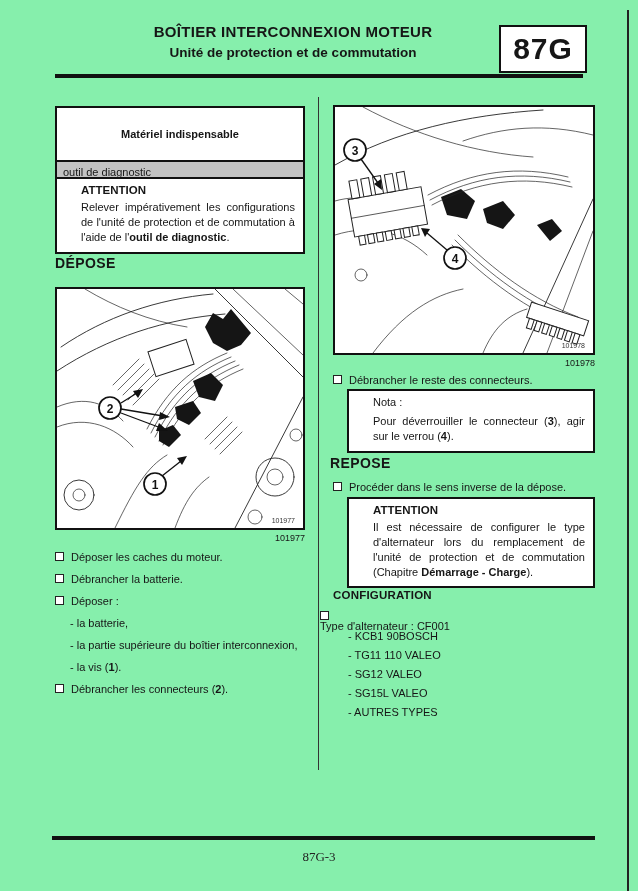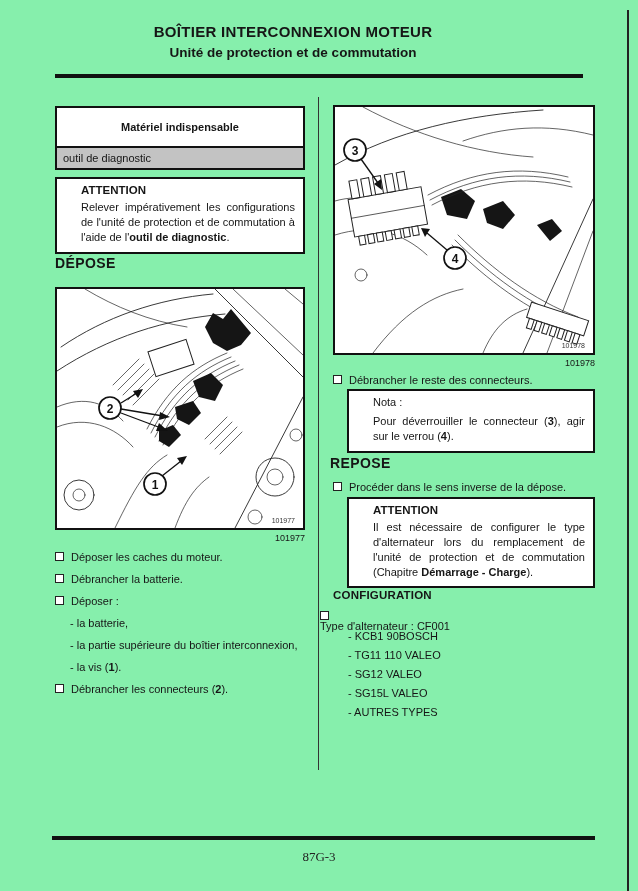--- a/index.html
+++ b/index.html
@@ -10,21 +10,21 @@
   .abs{position:absolute;}
   
   #title1{left:0;top:23px;width:586px;text-align:center;font-size:15px;font-weight:bold;letter-spacing:.3px;}
   #title2{left:0;top:45px;width:586px;text-align:center;font-size:13.5px;font-weight:bold;}
   #secbox{left:499px;top:25px;width:84px;height:44px;border:2px solid #111;display:flex;align-items:center;justify-content:center;font-size:30px;font-weight:bold;letter-spacing:1px;background:#fff;}
   #hrule{left:55px;top:74px;width:528px;height:4px;background:#111;}
   #divider{left:318px;top:97px;width:1px;height:673px;background:#333;}
   #rightedge{left:627px;top:10px;width:2px;height:881px;background:#222;}
   
   #tbl{left:55px;top:106px;width:250px;border-collapse:collapse;font-size:11px;}
-  #tbl th{border:2px solid #111;font-weight:bold;text-align:center;padding:13px 2px;background:#fff;}
+  #tbl th{border:2px solid #111;font-weight:bold;text-align:center;padding:20px 2px;background:#fff;}
   #tbl td{border:2px solid #111;background:#c3c3c3;padding:4px 6px;text-align:left;}
   .attbox{border:2px solid #111;padding:5px 8px 7px 24px;background:#fff;box-sizing:border-box;}
   #att-left{left:55px;top:177px;width:250px;}
   .attbox .att-title{font-weight:bold;font-size:11.5px;margin-bottom:4px;}
   .attbox .att-body{font-size:11px;line-height:1.35;text-align:justify;}
   .h1{font-size:14px;font-weight:bold;letter-spacing:.4px;}
   #depose-h{left:55px;top:255px;}
   .figframe{border:2px solid #111;background:#fff;box-sizing:border-box;}
   #fig1{left:55px;top:287px;width:250px;height:243px;}
   #fig1num{left:55px;top:533px;width:250px;text-align:right;font-size:9px;}
@@ -61,20 +61,21 @@
 </style>
 </head>
 <body>
 
 <div id="page">
 
   <div id="rightedge" class="abs"></div>
 
   <div id="title1" class="abs">BOÎTIER INTERCONNEXION MOTEUR</div>
   <div id="title2" class="abs">Unité de protection et de commutation</div>
+  <div id="secbox" class="abs">87G</div>
   <div id="hrule" class="abs"></div>
   <div id="divider" class="abs"></div>
 
   <table id="tbl" class="abs">
     <tbody>
         <tr>
           <th>Matériel indispensable</th>
         </tr>
     <tr>
           <td>outil de diagnostic</td>

